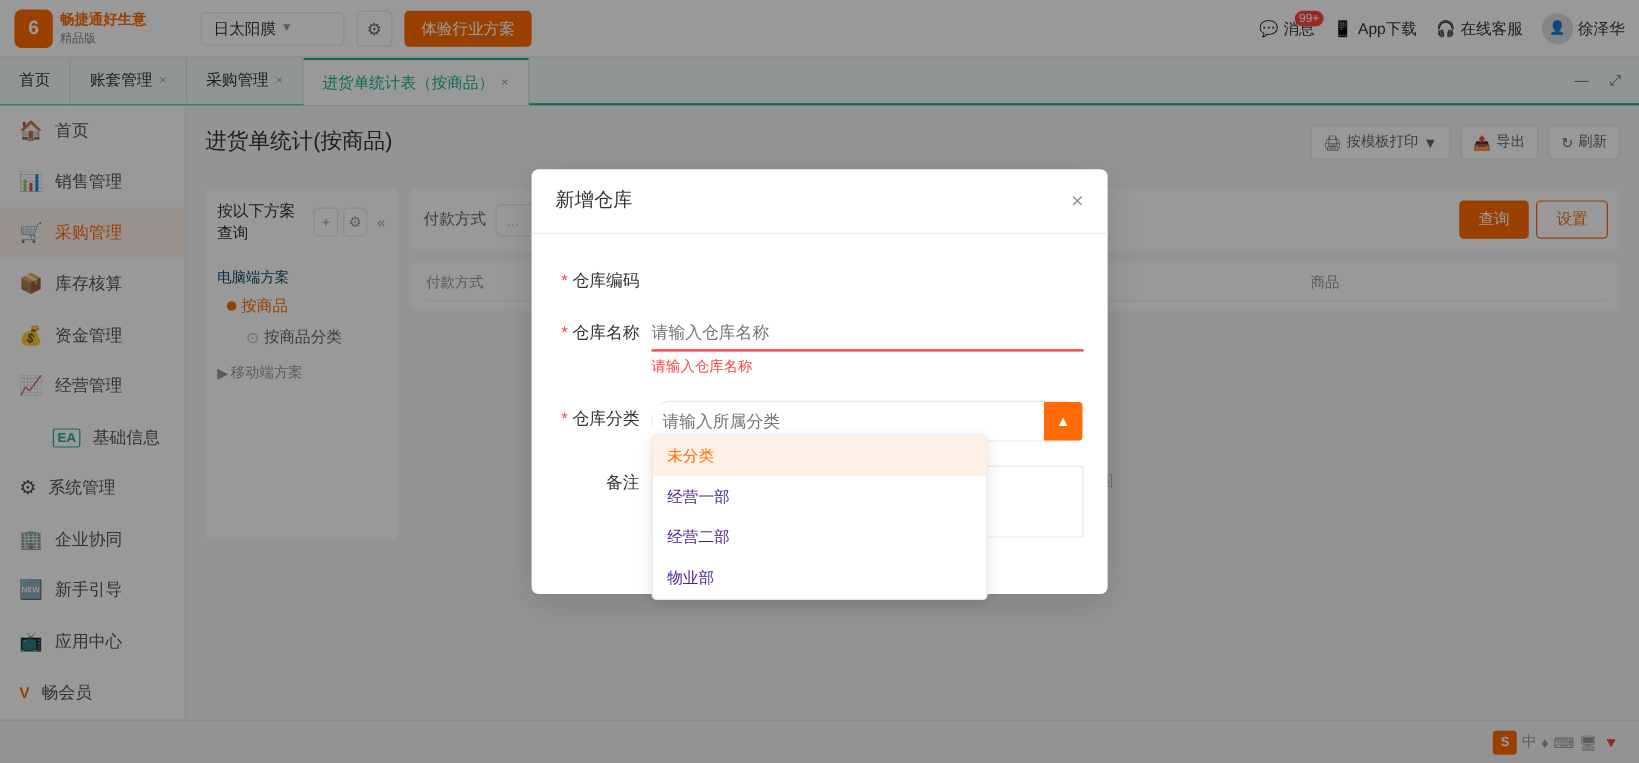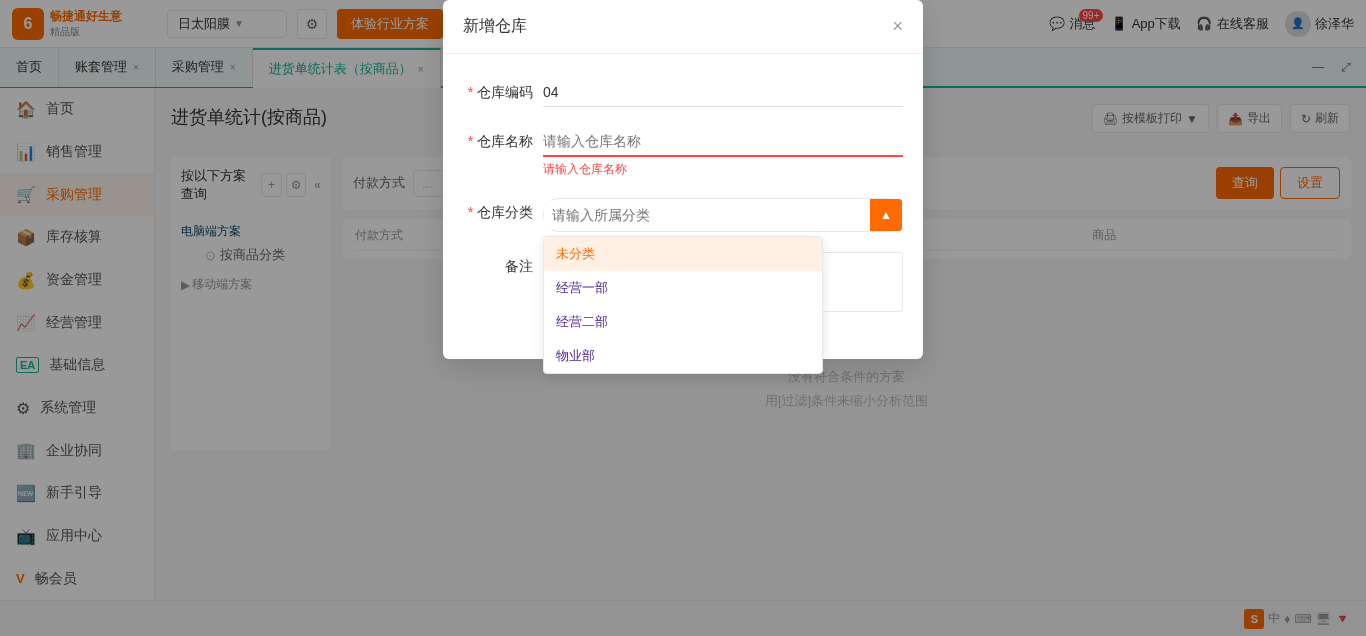--- a/index.html
+++ b/index.html
@@ -205,21 +205,21 @@
     .scheme-item.active { color: #ff6b00; }
     .scheme-item .bullet { width: 8px; height: 8px; border-radius: 50%; background: #ff6b00; display: inline-block; }
     .sub-item { padding: 4px 8px 4px 24px; font-size: 13px; color: #666; cursor: pointer; display: flex; align-items: center; gap: 4px; }
 
     
     .modal-overlay {
       position: fixed;
       top: 0; left: 0; right: 0; bottom: 0;
       background: rgba(0,0,0,0.4);
       z-index: 1000;
-      display: flex; align-items: flex-start; justify-content: center;
+      display: flex; align-items: center; justify-content: center;
     }
     .modal {
       background: white;
       border-radius: 6px;
       width: 480px;
       box-shadow: 0 8px 32px rgba(0,0,0,0.15);
       position: relative;
     }
     .modal-header {
       padding: 16px 20px;
@@ -254,21 +254,21 @@
     }
     .category-up-btn {
       width: 32px; height: 32px;
       background: #ff6b00; display: flex; align-items: center; justify-content: center;
       cursor: pointer; color: white; font-size: 12px;
       border-radius: 0 3px 3px 0;
     }
     
     .dropdown-list {
       position: absolute;
-      top: 38px; left: 0;
+      top: 28px; left: 0;
       width: 280px;
       background: white;
       border: 1px solid #e8e8e8;
       border-radius: 4px;
       box-shadow: 0 4px 12px rgba(0,0,0,0.1);
       z-index: 2000;
     }
     .dropdown-item {
       padding: 8px 12px; font-size: 13px; color: #4c1d95; cursor: pointer;
     }
@@ -398,21 +398,21 @@
     </div>
     <div class="sidebar-item">
       <span class="icon">💰</span>
       <span>资金管理</span>
     </div>
     <div class="sidebar-item">
       <span class="icon">📈</span>
       <span>经营管理</span>
     </div>
     <div class="sidebar-item">
-      <span class="icon" style="font-size:11px;font-weight:bold;color:#1ab394;border:1px solid #1ab394;padding:1px 3px;border-radius:2px;">EA</span>
+      <span class="icon" style="font-size:11px;font-weight:bold;color:#1ab394;border:1px solid #1ab394;padding:1px 3px;border-radius:2px;margin-left:28px;">EA</span>
       <span>基础信息</span>
     </div>
     <div class="sidebar-item">
       <span class="icon">⚙</span>
       <span>系统管理</span>
     </div>
     <div class="sidebar-item">
       <span class="icon">🏢</span>
       <span>企业协同</span>
     </div>
@@ -458,20 +458,24 @@
 
       <div style="width:160px;background:white;border-radius:4px;padding:10px;flex-shrink:0;">
         <div style="display:flex;align-items:center;gap:4px;margin-bottom:8px;font-size:13px;color:#333;">
           <span>按以下方案查询</span>
           <div class="icon-btn">+</div>
           <div class="icon-btn">⚙</div>
           <div class="collapse-btn">«</div>
         </div>
         <div class="scheme-tree">
           <div style="font-size:12px;color:#0c4a6e;padding:4px 0 2px;">电脑端方案</div>
+          <div class="scheme-item active">
+            <span class="bullet"></span>
+            <span>按商品</span>
+          </div>
           <div class="sub-item">
             <span style="color:#bbb;">⊙</span>
             <span>按商品分类</span>
           </div>
           <div style="font-size:12px;color:#999;padding:8px 0 2px;display:flex;align-items:center;gap:2px;">
             <span>▶</span>
             <span>移动端方案</span>
           </div>
         </div>
       </div>
@@ -524,23 +528,20 @@
       <span>新增仓库</span>
       <span class="modal-close">×</span>
     </div>
     <div class="modal-body">
 
       <div class="form-row">
         <div class="form-label">
           <span style="color:#ff4444;">*</span>
           <span>仓库编码</span>
         </div>
-        <div class="form-control-wrap">
-          <input class="form-input" type="text" value="04" style="">
-        </div>
       </div>
 
       <div class="form-row">
         <div class="form-label">
           <span style="color:#ff4444;">*</span>
           <span>仓库名称</span>
         </div>
         <div class="form-control-wrap">
           <input class="form-input error-border" type="text" placeholder="请输入仓库名称" style="">
           <div class="error-msg">请输入仓库名称</div>

